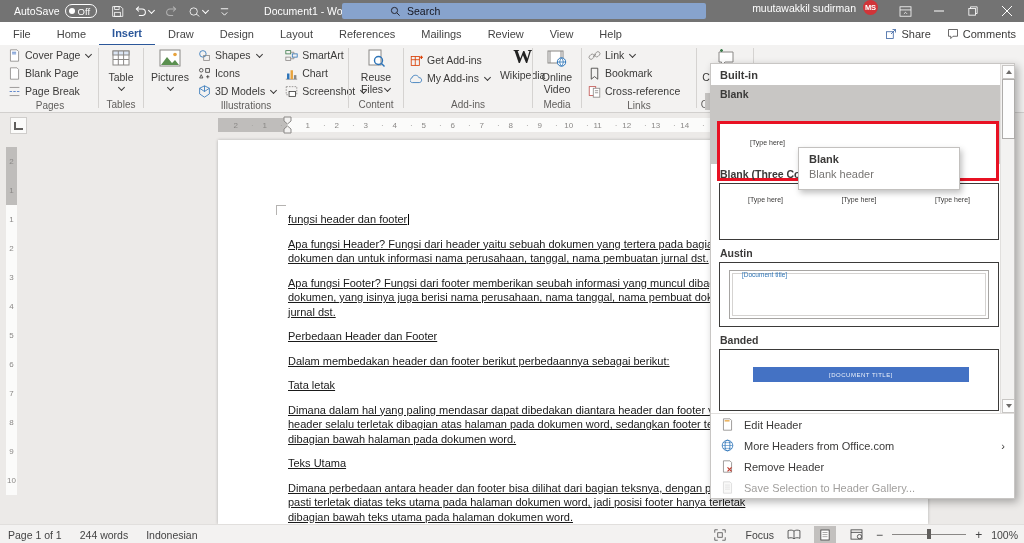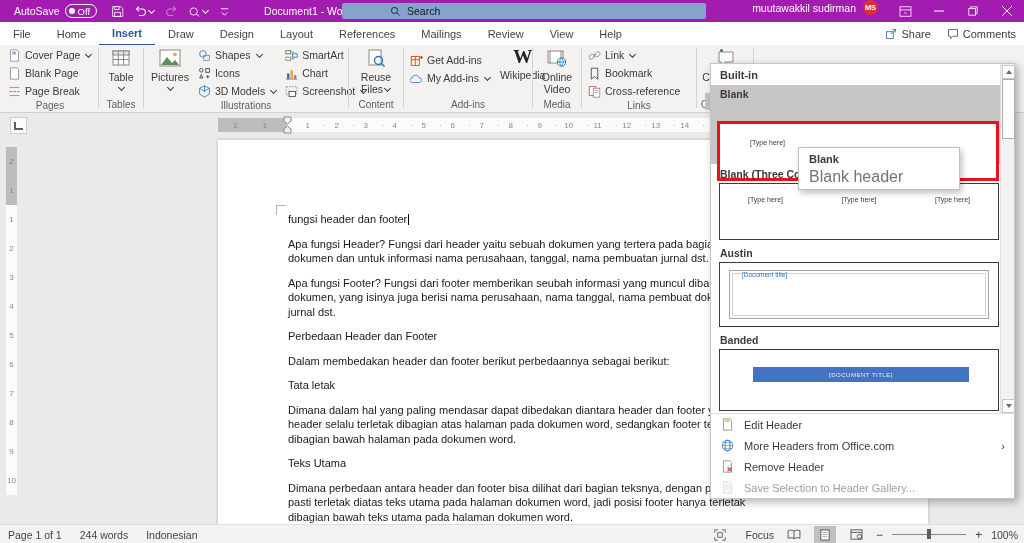--- a/index.html
+++ b/index.html
@@ -4,21 +4,21 @@
 <style>
   html,body{margin:0;padding:0;background:#d8d6d4;}
   #app{position:relative;width:1024px;height:543px;overflow:hidden;
        font-family:"Liberation Sans",sans-serif;font-size:11px;color:#3b3a39;
        background:#eceae8;}
   .abs{position:absolute;}
   svg{display:block;}
   .chev{display:inline-block;width:4px;height:4px;border-right:1px solid currentColor;
         border-bottom:1px solid currentColor;transform:rotate(45deg);margin:0 1px 2px 2px;}
   
-  #titlebar{left:0;top:0;width:1024px;height:22px;background:#a21caf;color:#fff;
+  #titlebar{left:0;top:0;width:1024px;height:22px;background:#737373;color:#fff;
             display:flex;align-items:center;}
   #autosave{display:flex;align-items:center;gap:5px;margin-left:14px;font-size:10.5px;}
   #autosave .pill{display:flex;align-items:center;gap:3px;border:1px solid #fff;border-radius:8px;
                   padding:0 6px 0 3px;height:12px;font-size:9.5px;}
   #autosave .dot{width:6px;height:6px;border-radius:50%;background:#fff;}
   .qat{display:flex;align-items:center;gap:10px;margin-left:14px;}
   .qat .btn{display:flex;align-items:center;color:#fff;cursor:default;}
   #doc-title{margin-left:34px;font-size:10.5px;white-space:nowrap;}
   #searchbox{left:342px;top:3px;width:316px;height:16px;background:#87a3cd;border-radius:2px;
              display:flex;align-items:center;color:#14141d;font-size:10.5px;padding-left:48px;gap:6px;}
@@ -67,21 +67,21 @@
   #indent-marks{left:283px;top:116px;width:9px;height:18px;}
   #vrule{left:6px;top:147px;width:11px;bottom:19px;font-size:8px;color:#8a8886;}
   #vrule .seg{display:flex;flex-direction:column;align-items:center;}
   #vrule .m{background:#bfbdbb;width:11px;}
   #vrule .w{background:#fbfbfa;width:11px;}
   #vrule span{display:block;height:29px;line-height:29px;text-align:center;width:11px;}
   
   #page{left:218px;top:140px;width:710px;height:384px;background:#fff;
         box-shadow:0 0 3px rgba(0,0,0,.25);overflow:hidden;}
   #doctext{position:absolute;left:70px;top:72px;width:600px;font-size:11px;line-height:14.5px;color:#1a1a1a;}
-  #doctext div{white-space:nowrap;}
+  #doctext div{white-space:nowrap;text-decoration:underline;}
   #doctext div.pstart{margin-top:10px;}
   #caret{display:inline-block;width:1px;height:11px;background:#000;vertical-align:-2px;margin-left:1px;}
   #margin-mark{left:276px;top:205px;width:9px;height:9px;border-left:1px solid #b5b3b1;border-top:1px solid #b5b3b1;}
   
   #hdr-panel{left:710px;top:63px;width:303px;height:434px;background:#fff;border:1px solid #c8c6c4;
              box-shadow:3px 3px 8px rgba(0,0,0,.3);z-index:50;font-size:10.5px;}
   #hp-builtin{position:absolute;left:9px;top:5px;font-weight:bold;font-size:11px;color:#3b3a39;}
   #hp-blank-item{position:absolute;left:0;top:21px;width:289px;height:79px;background:#c8c6c4;}
   .hp-sec{position:absolute;left:9px;font-weight:bold;color:#3b3a39;}
   .preview{position:absolute;background:#fff;}
@@ -110,21 +110,21 @@
   .sb-arrow{position:absolute;left:1px;width:11px;height:12px;background:#fdfdfd;border:1px solid #c8c6c4;
             display:flex;align-items:center;justify-content:center;}
   .sb-arrow i{display:block;width:0;height:0;border-left:3px solid transparent;border-right:3px solid transparent;}
   .sb-up i{border-bottom:4px solid #6d6b69;}
   .sb-down i{border-top:4px solid #6d6b69;}
   #sb-thumb{position:absolute;left:1px;top:15px;width:11px;height:58px;background:#fdfdfd;border:1px solid #aeacaa;}
   
   #tooltip{left:798px;top:147px;width:160px;height:41px;background:#fff;border:1px solid #c3c1bf;
            box-shadow:2px 3px 6px rgba(0,0,0,.25);z-index:60;}
   #tooltip .t{font-weight:bold;font-size:11px;color:#3b3a39;padding:5px 10px 2px 10px;}
-  #tooltip .d{font-size:16px;color:#767472;padding:1px 10px;}
+  #tooltip .d{font-size:11px;color:#767472;padding:1px 10px;}
   
   #statusbar{left:0;top:524px;width:1024px;height:19px;background:#f3f2f1;border-top:1px solid #e1dfdd;
              display:flex;align-items:center;font-size:10.5px;color:#444;}
   #sb-left{display:flex;gap:18px;margin-left:8px;}
   #sb-right{position:absolute;right:6px;display:flex;align-items:center;gap:9px;}
   .viewbtn{width:22px;height:17px;display:flex;align-items:center;justify-content:center;}
   .viewbtn.sel{background:#c2c0be;}
   #zoomtrack{width:74px;height:1px;background:#8a8886;position:relative;}
   #zoomthumb{position:absolute;left:35px;top:-5px;width:4px;height:10px;background:#605e5c;}
   .zsign{font-size:12px;color:#444;}

